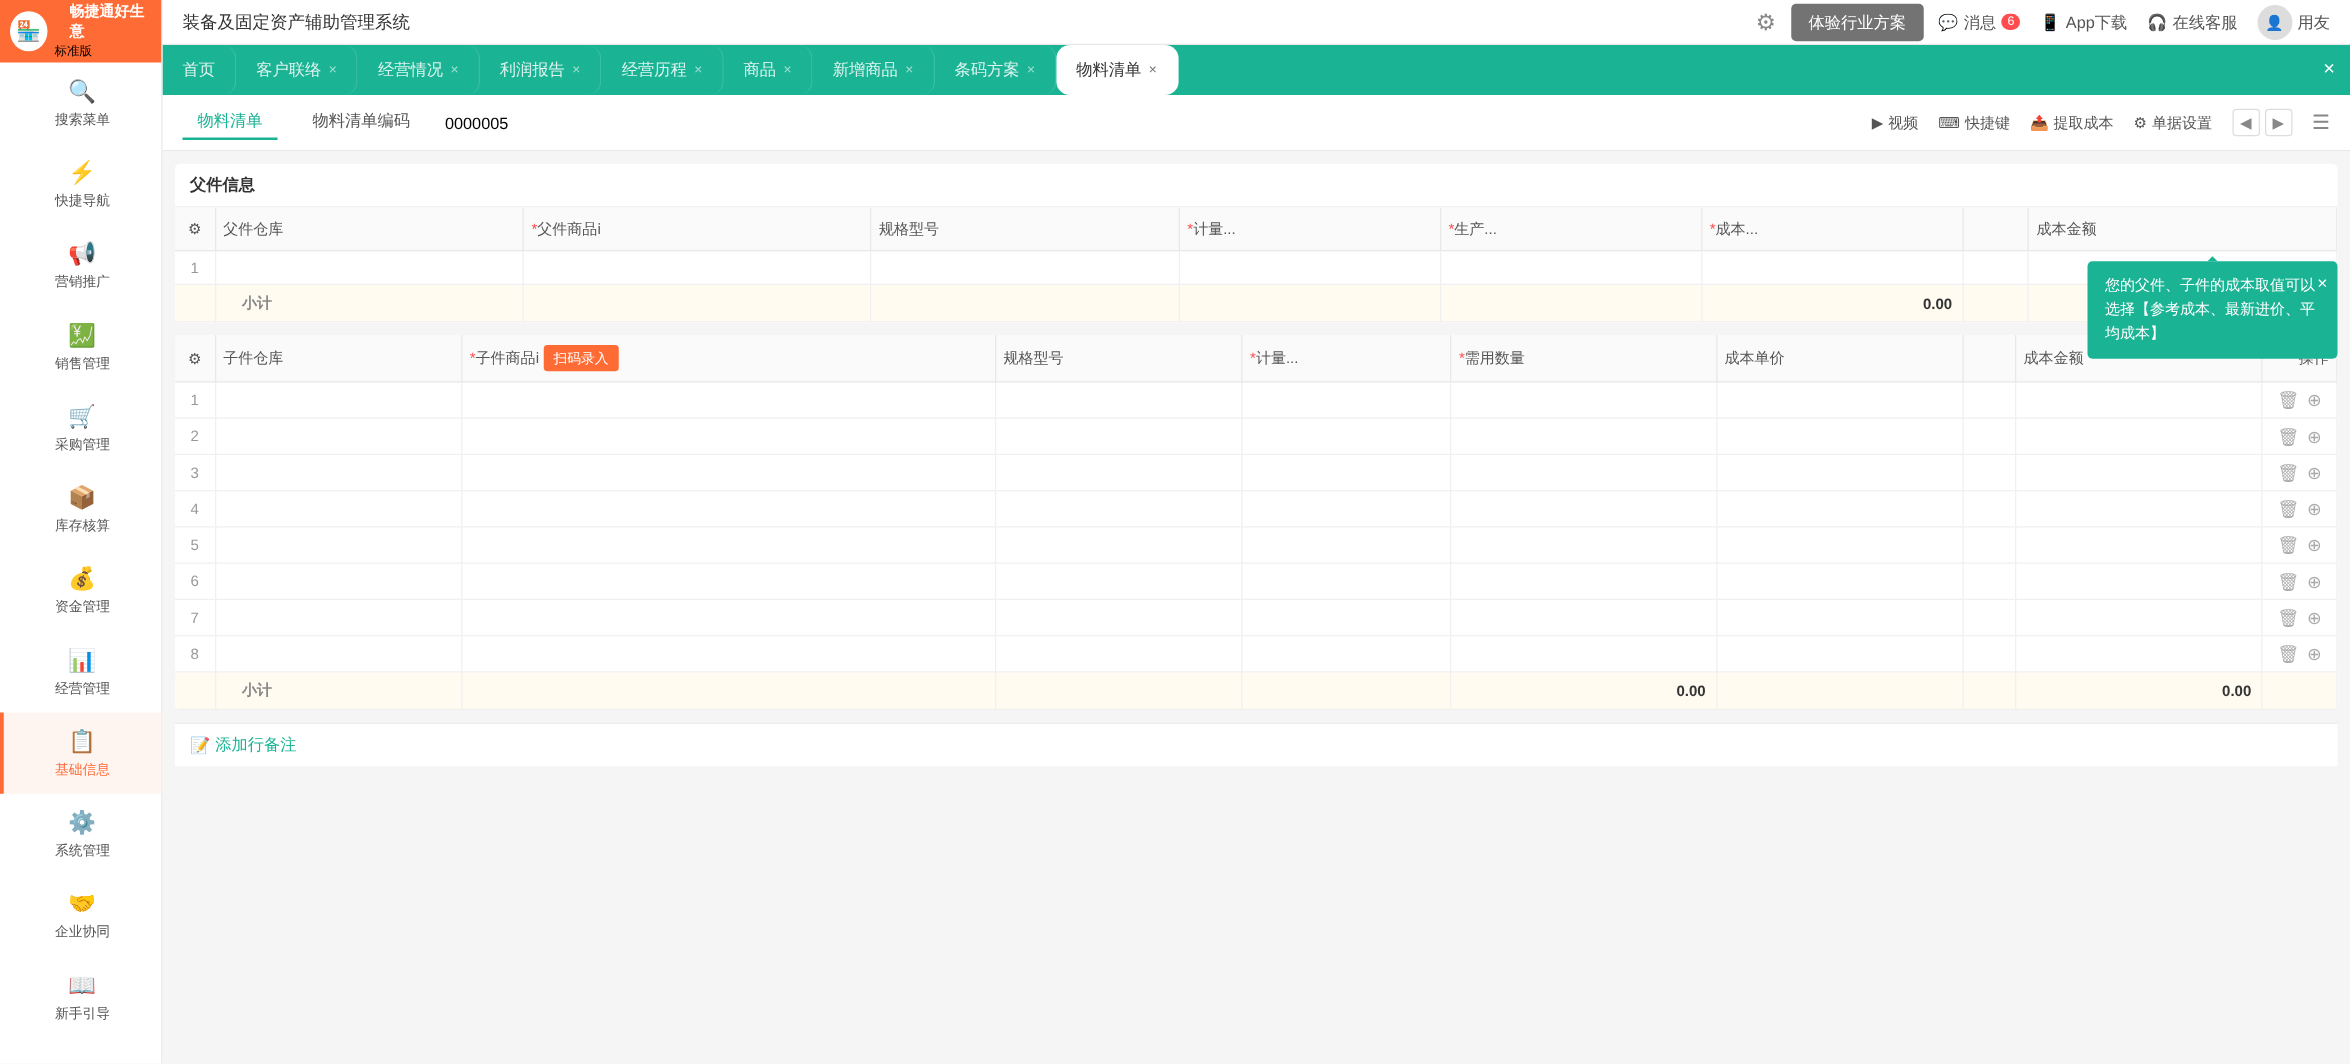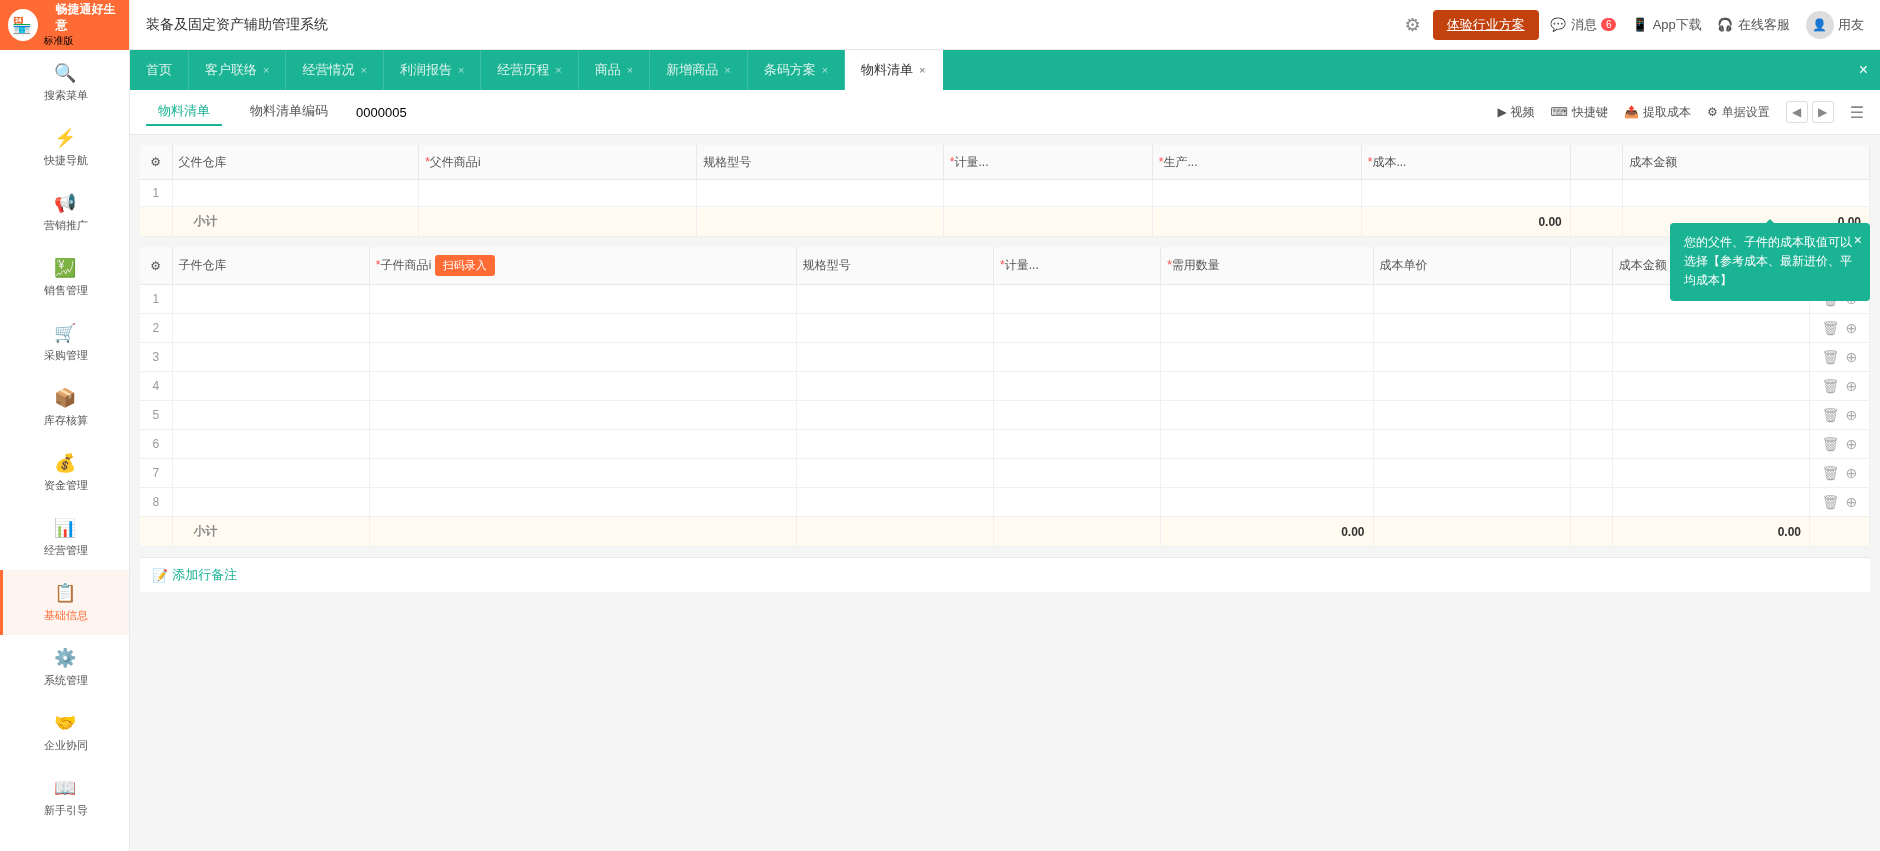--- a/index.html
+++ b/index.html
@@ -13,32 +13,32 @@
     .sidebar-logo-sub { font-size: 10px; font-weight: normal; }
     .sidebar-item { padding: 12px 8px; display: flex; flex-direction: column; align-items: center; gap: 4px; cursor: pointer; color: #555; font-size: 12px; border-left: 3px solid transparent; }
     .sidebar-item.active { background: #fff5f0; color: #ff6b35; border-left-color: #ff6b35; }
     .sidebar-item-icon { font-size: 18px; }
     .sidebar-item-label { font-size: 11px; text-align: center; }
 
     
     .main { flex: 1; display: flex; flex-direction: column; overflow: hidden; }
 
     
-    .topbar { background: #fff; height: 50px; display: flex; align-items: center; padding: 0 16px; gap: 12px; border-bottom: 1px solid #e8e8e8; }
+    .topbar { background: #fff; height: 36px; display: flex; align-items: center; padding: 0 16px; gap: 12px; border-bottom: 1px solid #e8e8e8; }
     .topbar-title { color: #333; font-size: 14px; flex: 1; }
-    .topbar-btn { background: #c2410c; color: #fff; border: none; padding: 6px 14px; border-radius: 4px; cursor: pointer; font-size: 13px; text-decoration: underline; }
+    .topbar-btn { background: #737373; color: #fff; border: none; padding: 6px 14px; border-radius: 4px; cursor: pointer; font-size: 13px; }
     .topbar-gear { color: #888; font-size: 18px; cursor: pointer; }
     .topbar-right { display: flex; align-items: center; gap: 16px; color: #555; font-size: 13px; }
     .topbar-right-item { display: flex; align-items: center; gap: 4px; cursor: pointer; }
     .topbar-badge { background: #ff4d4f; color: #fff; border-radius: 10px; font-size: 10px; padding: 1px 5px; }
     .topbar-avatar { width: 28px; height: 28px; border-radius: 50%; background: #ddd; display: flex; align-items: center; justify-content: center; font-size: 12px; color: #888; }
 
     
     .navtabs { background: #1ab394; display: flex; align-items: center; height: 40px; overflow: hidden; }
-    .navtab { padding: 0 16px; height: 40px; display: flex; align-items: center; gap: 6px; cursor: pointer; color: rgba(255,255,255,0.85); font-size: 13px; white-space: nowrap; border-right: 1px solid rgba(255,255,255,0.15); }
+    .navtab { padding: 0 16px; height: 40px; display: flex; align-items: center; gap: 6px; cursor: pointer; color: rgba(255,255,255,0.85); font-size: 13px; white-space: nowrap; border-right: 1px solid rgba(255,255,255,0.15); border-radius: 11px; }
     .navtab.active { background: #fff; color: #333; }
     .navtab-close { font-size: 11px; opacity: 0.7; }
     .nav-end-btn { margin-left: auto; padding: 0 12px; color: #fff; cursor: pointer; font-size: 16px; }
 
     
     .page-header { background: #fff; padding: 8px 16px; display: flex; align-items: center; gap: 16px; border-bottom: 1px solid #e8e8e8; }
     .page-tab { padding: 4px 12px; cursor: pointer; color: #555; font-size: 13px; border-bottom: 2px solid transparent; }
     .page-tab.active { color: #1ab394; border-bottom-color: #1ab394; }
     .page-header-code { color: #000000; font-size: 13px; }
     .page-header-right { margin-left: auto; display: flex; align-items: center; gap: 16px; color: #555; font-size: 12px; }
@@ -247,20 +247,21 @@
   </div>
 
   <div class="content">
 
     <div class="tooltip-box">
       <span class="tooltip-close">×</span>
       <span>您的父件、子件的成本取值可以选择【参考成本、最新进价、平均成本】</span>
     </div>
 
     <div class="section">
+      <div class="section-title">父件信息</div>
       <div class="table-wrapper">
         <table>
           <thead>
             <tr>
               <th class="th-setting">⚙</th>
               <th>父件仓库</th>
               <th><span style="color:#ff4d4f">*</span>父件商品ℹ</th>
               <th>规格型号</th>
               <th><span style="color:#ff4d4f">*</span>计量...</th>
               <th><span style="color:#ff4d4f">*</span>生产...</th>

